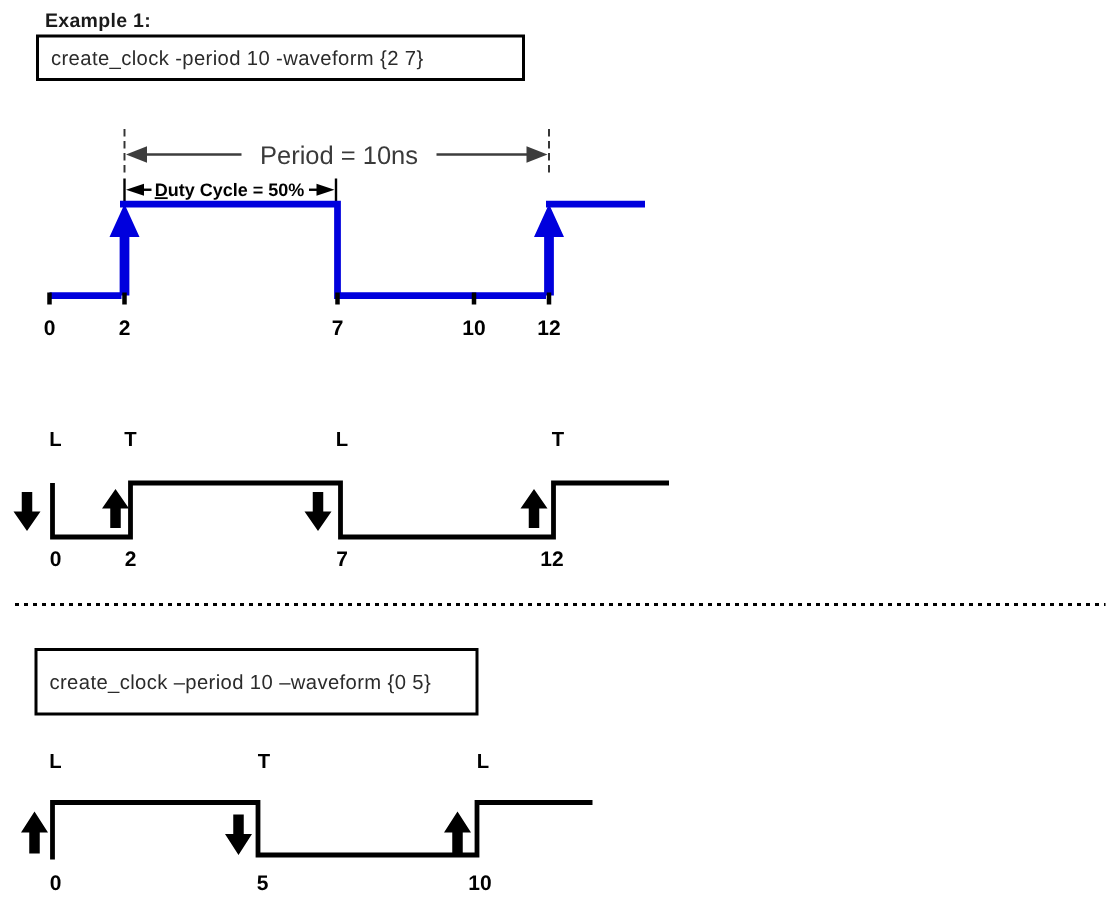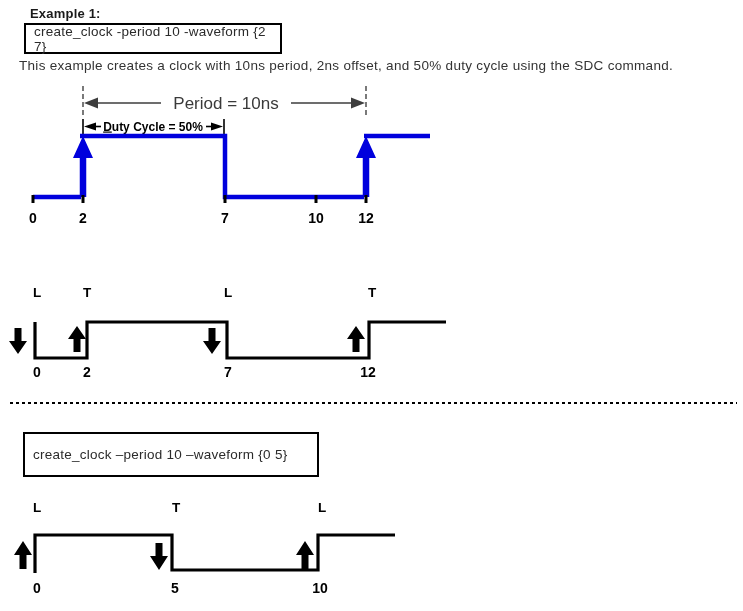--- a/index.html
+++ b/index.html
@@ -1,21 +1,21 @@
 <!DOCTYPE html>
 <html><head>
 <meta charset="utf-8">
 <style>
   html,body{margin:0;padding:0;background:#fff;}
   .page{position:relative;width:743px;height:611px;background:#fff;
         font-family:"Liberation Sans",sans-serif;color:#222;overflow:hidden;padding-left:44px;}
   .heading{position:absolute;left:30px;top:6px;font-size:13px;font-weight:bold;color:#1a1a1a;letter-spacing:.2px;}
   .cmdbox{position:absolute;border:2.5px solid #000;background:#fff;display:flex;align-items:center;
           padding-left:8px;font-size:13.5px;color:#2b2b2b;letter-spacing:.25px;box-sizing:border-box;}
-  .box1{left:24px;top:23px;width:258px;height:31px;}
+  .box1{left:24px;top:23px;width:326px;height:31px;}
   .box2{left:23px;top:432px;width:296px;height:45px;}
   .desc{position:absolute;left:19px;top:58px;width:715px;font-size:13.5px;color:#333;letter-spacing:.3px;white-space:nowrap;}
   .divider{position:absolute;left:10px;top:402px;width:727px;height:2px;
            background:repeating-linear-gradient(90deg,#000 0 3px,transparent 3px 6px);}
   svg{position:absolute;left:0;overflow:visible;}
   .wave1{top:82px;}
   .wave2{top:278px;}
   .wave3{top:492px;}
   text{font-family:"Liberation Sans",sans-serif;}
   .ticklbl{font-size:14px;font-weight:bold;fill:#000;}
@@ -27,21 +27,20 @@
 <body>
 
 <div class="page">
 
   <div class="heading">Example 1:</div>
 
   <div class="cmdbox box1">
     <span>create_clock -period 10 -waveform {2 7}</span>
   </div>
 
-  <div class="desc">This example creates a clock with 10ns period, 2ns offset, and 50% duty cycle using the SDC command.</div>
 
   <svg class="wave1" width="460" height="152" viewBox="0 0 460 152">
 
     <line x1="83" y1="4" x2="83" y2="35" stroke="#333" stroke-width="1.3" stroke-dasharray="5 3"></line>
     <line x1="366" y1="4" x2="366" y2="35" stroke="#333" stroke-width="1.3" stroke-dasharray="5 3"></line>
 
     <g>
       <line x1="89" y1="21" x2="161" y2="21" stroke="#3d3d3d" stroke-width="1.6"></line>
       <line x1="291" y1="21" x2="360" y2="21" stroke="#3d3d3d" stroke-width="1.6"></line>
       <path d="M84,21 L98,15.5 L98,26.5 Z" fill="#3d3d3d"></path>

